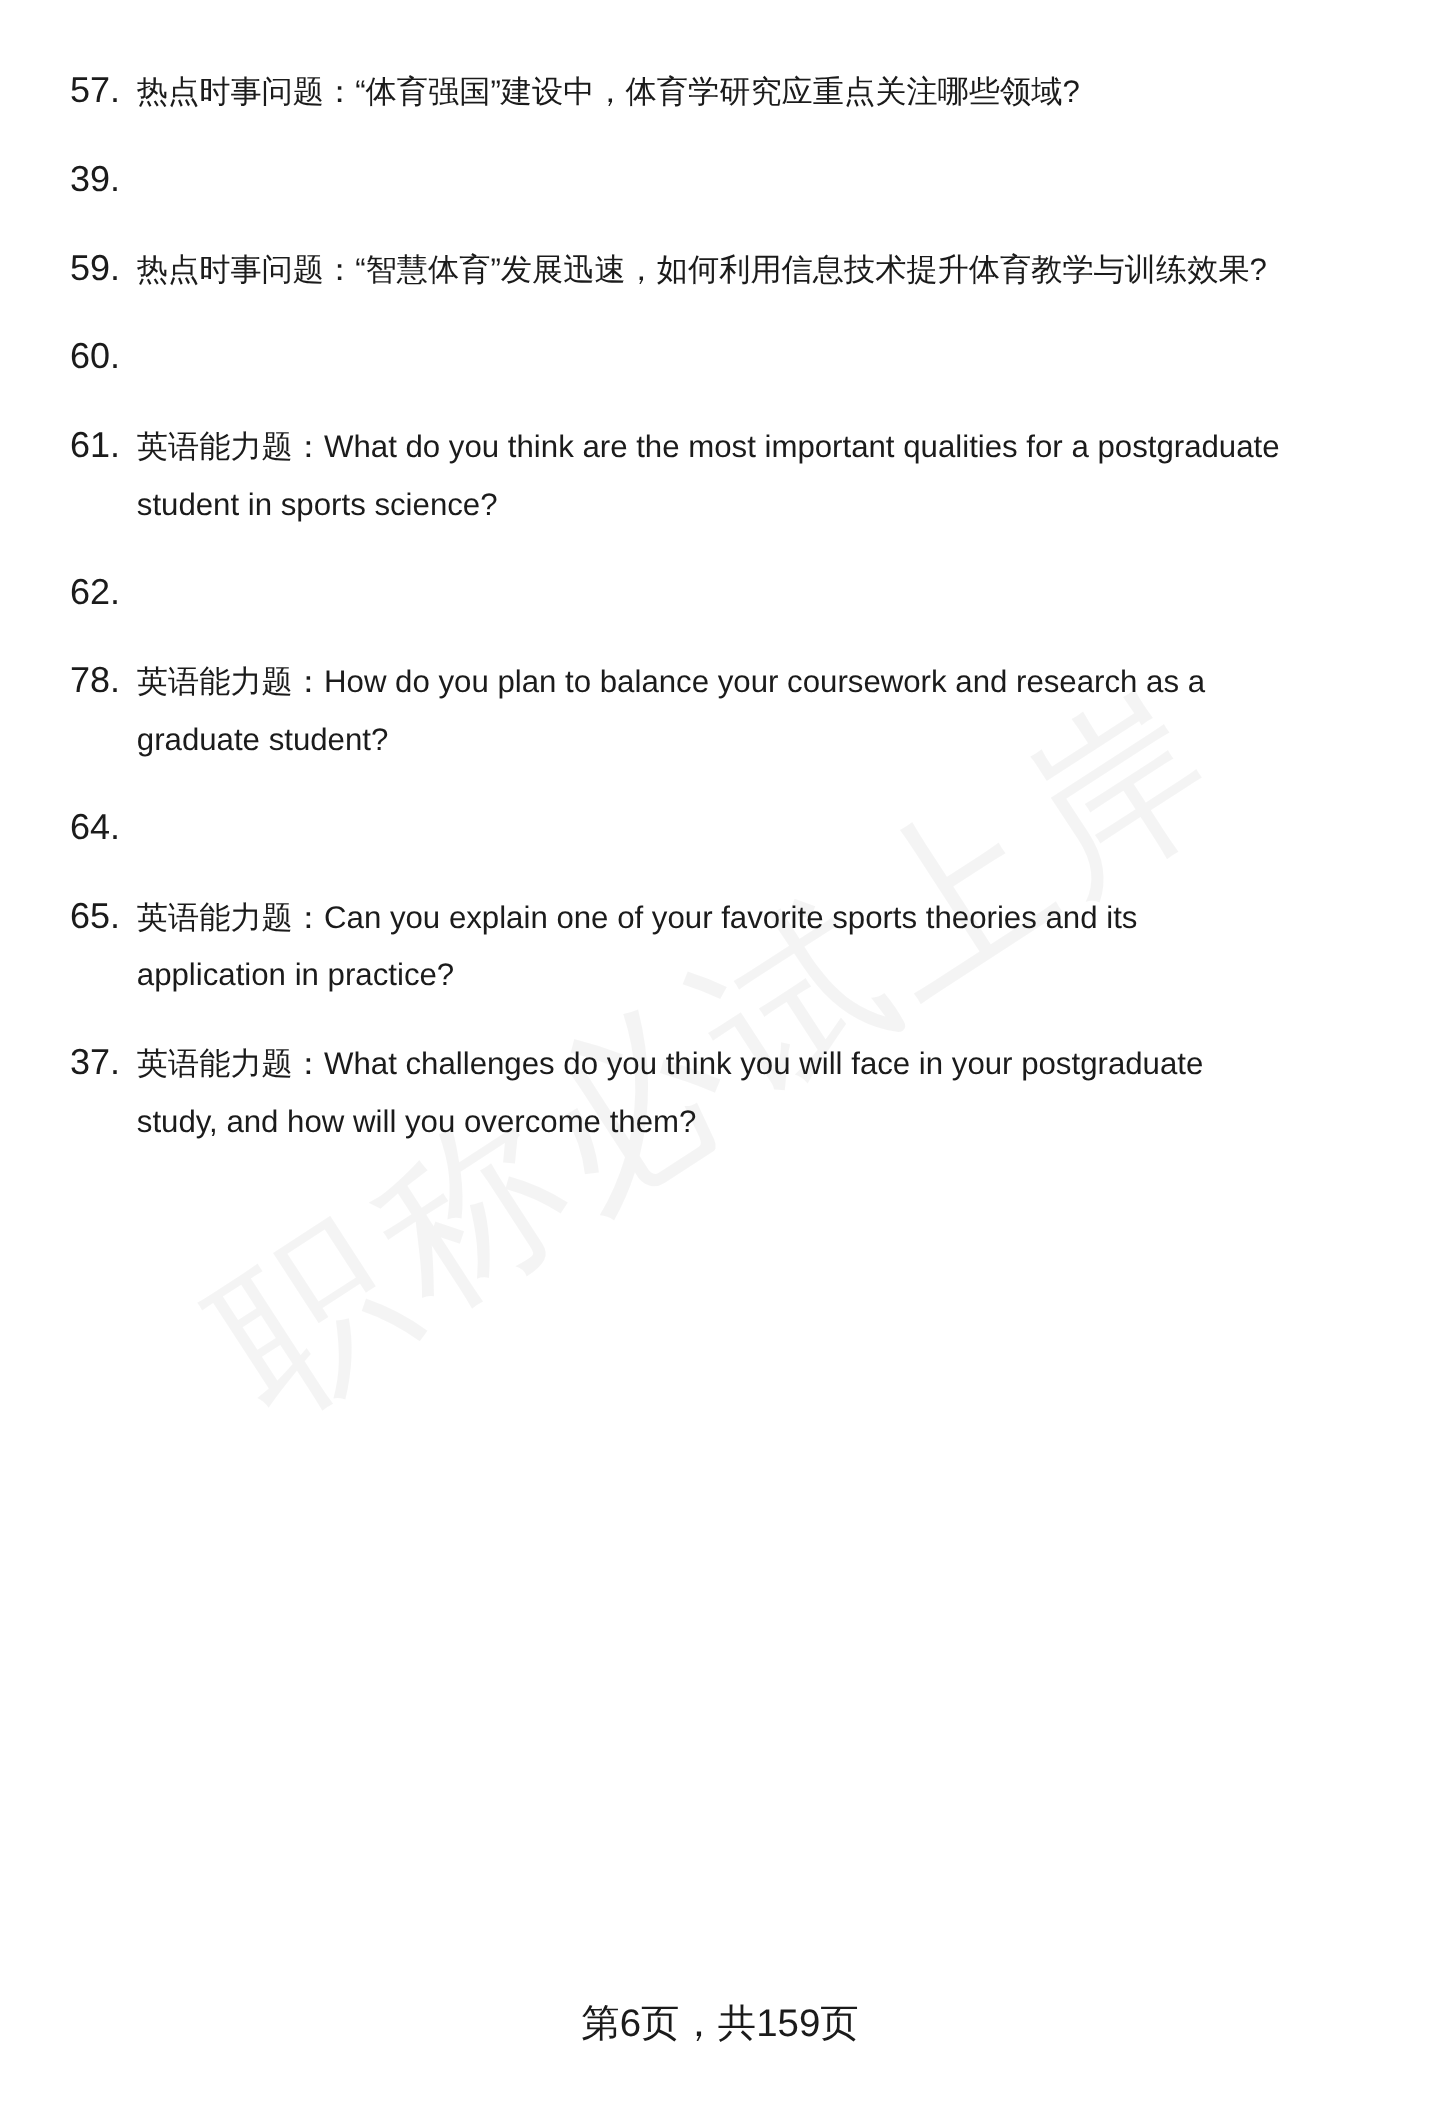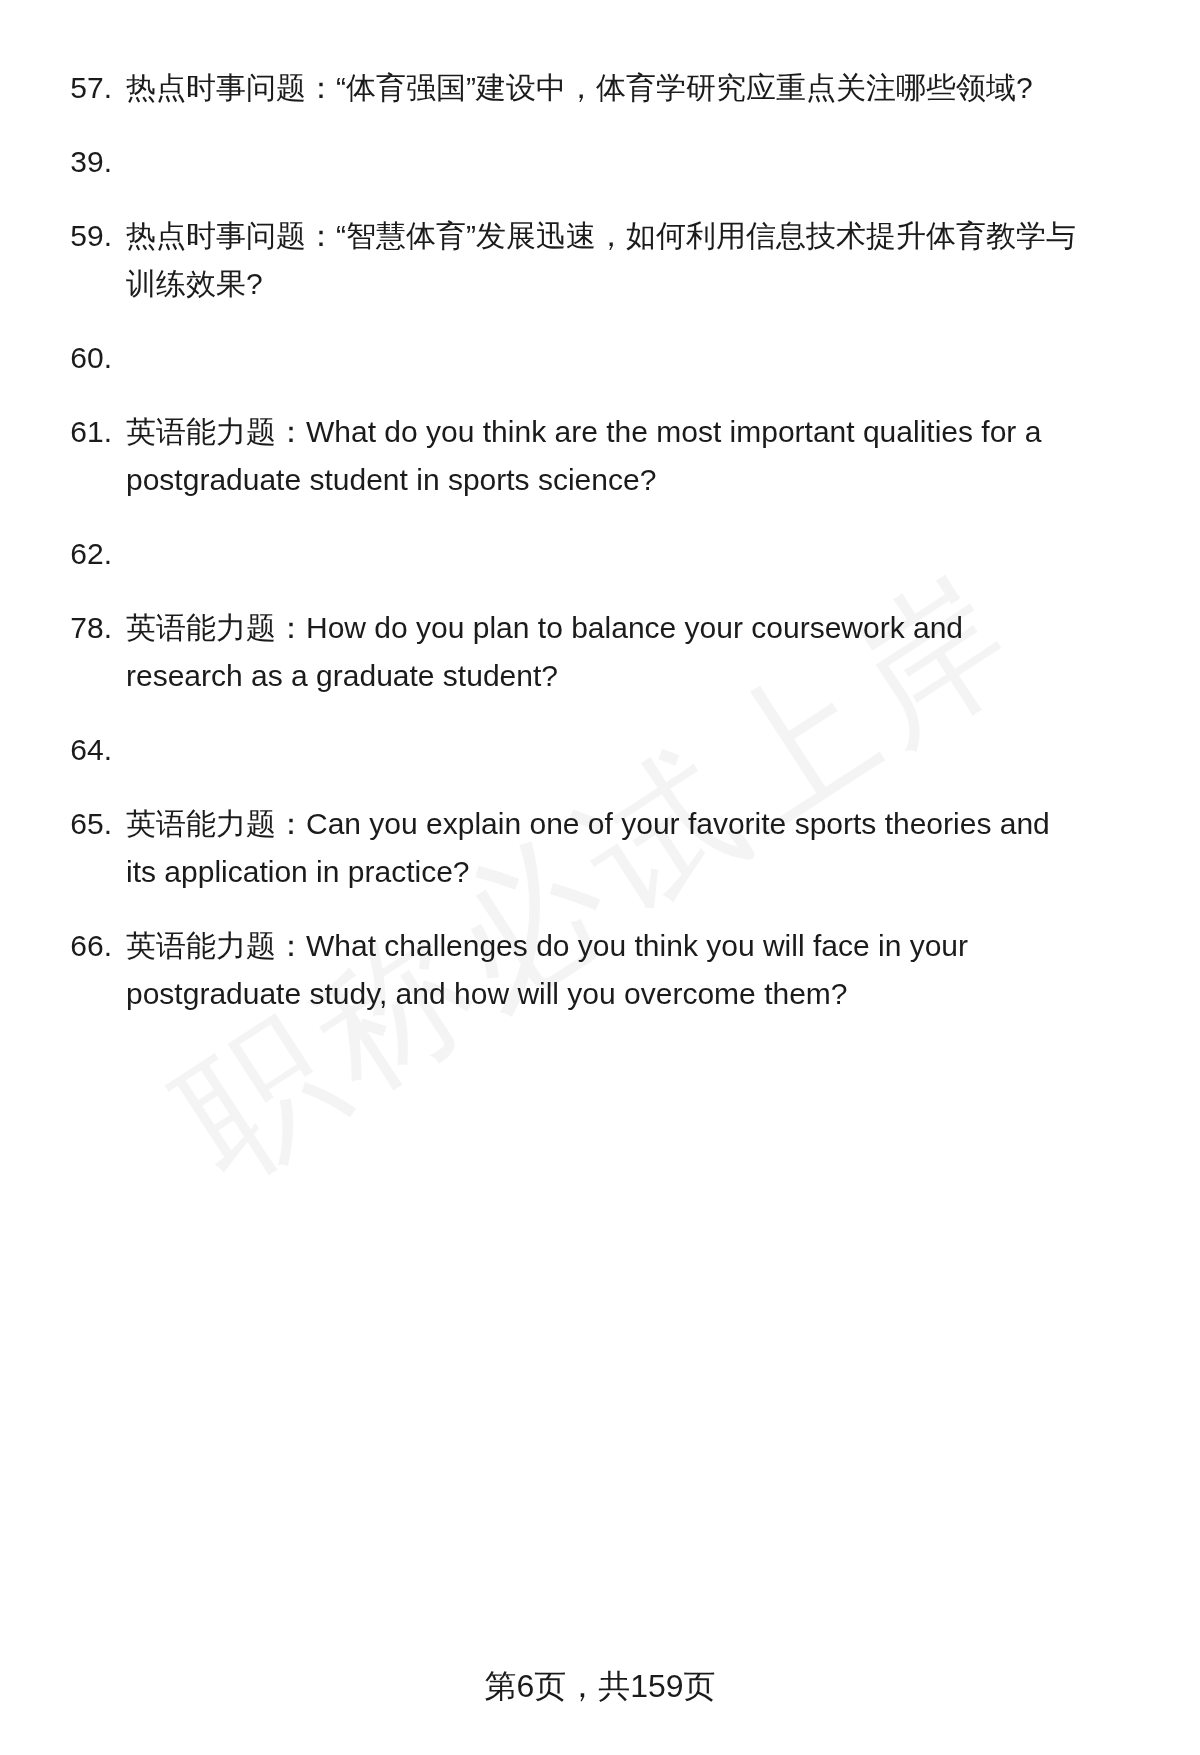--- a/index.html
+++ b/index.html
@@ -39,40 +39,40 @@
     color: rgba(0, 0, 0, 0.045);
     font-family: "Liberation Sans", sans-serif;
     letter-spacing: 10px;
     transform: rotate(-33deg);
     white-space: nowrap;
   }
   .qlist {
     position: relative;
     z-index: 10;
     list-style: none;
-    margin: 16px;
+    margin: 4px;
     padding: 0;
   }
   .qitem {
     display: flex;
     align-items: flex-start;
     margin-bottom: 26px;
   }
   .qnum {
     flex: 0 0 62px;
     text-align: right;
     font-size: 30px;
     line-height: 48px;
     padding-right: 14px;
     box-sizing: border-box;
     color: #1b1b1b;
   }
   .qtext {
     flex: 1 1 auto;
-    font-size: 30px;
+    font-size: 26px;
     line-height: 48px;
     color: #1b1b1b;
     max-width: 960px;
     word-break: break-word;
   }
   .footer {
     position: absolute;
     left: 0;
     bottom: 46px;
     width: 1200px;
@@ -118,19 +118,19 @@
       <div class="qtext">英语能力题：How do you plan to balance your coursework and research as a graduate student?</div>
     </li>
     <li class="qitem">
       <div class="qnum">64.</div>
     </li>
     <li class="qitem">
       <div class="qnum">65.</div>
       <div class="qtext">英语能力题：Can you explain one of your favorite sports theories and its application in practice?</div>
     </li>
     <li class="qitem">
-      <div class="qnum">66.</div>
+      <div class="qnum">37.</div>
       <div class="qtext">英语能力题：What challenges do you think you will face in your postgraduate study, and how will you overcome them?</div>
     </li>
   </ul>
 
   <div class="footer">第6页，共159页</div>
 </div>
 
 </body></html>

